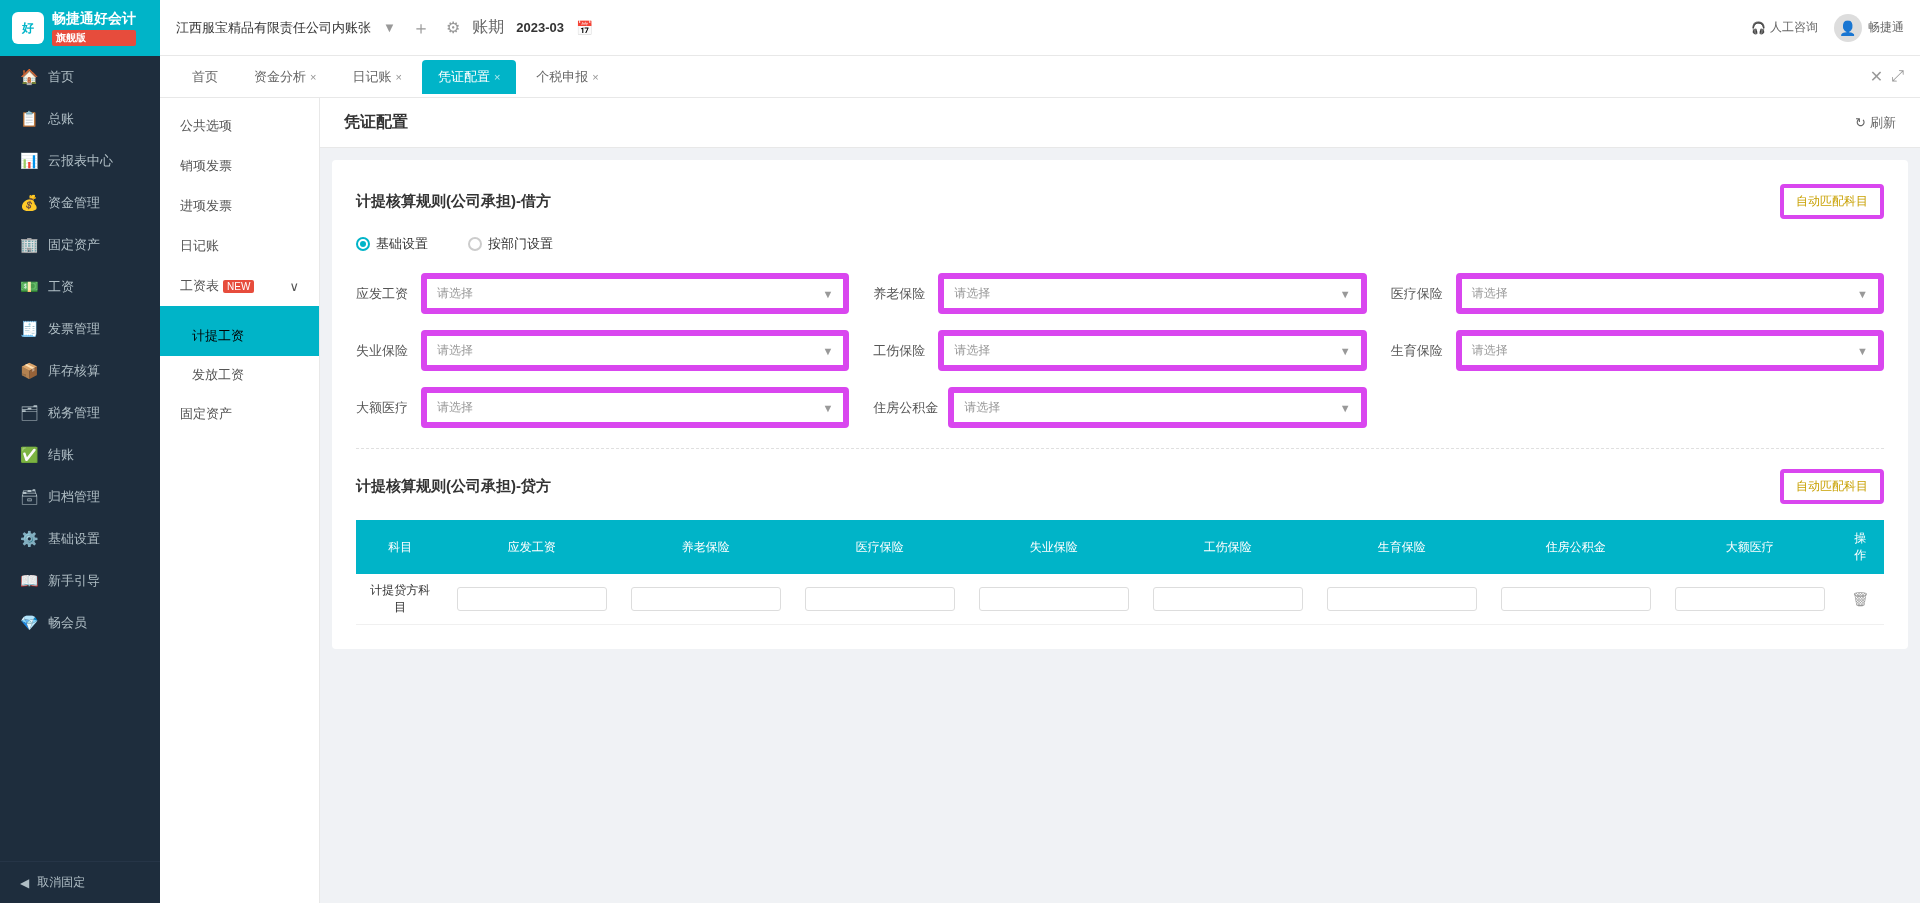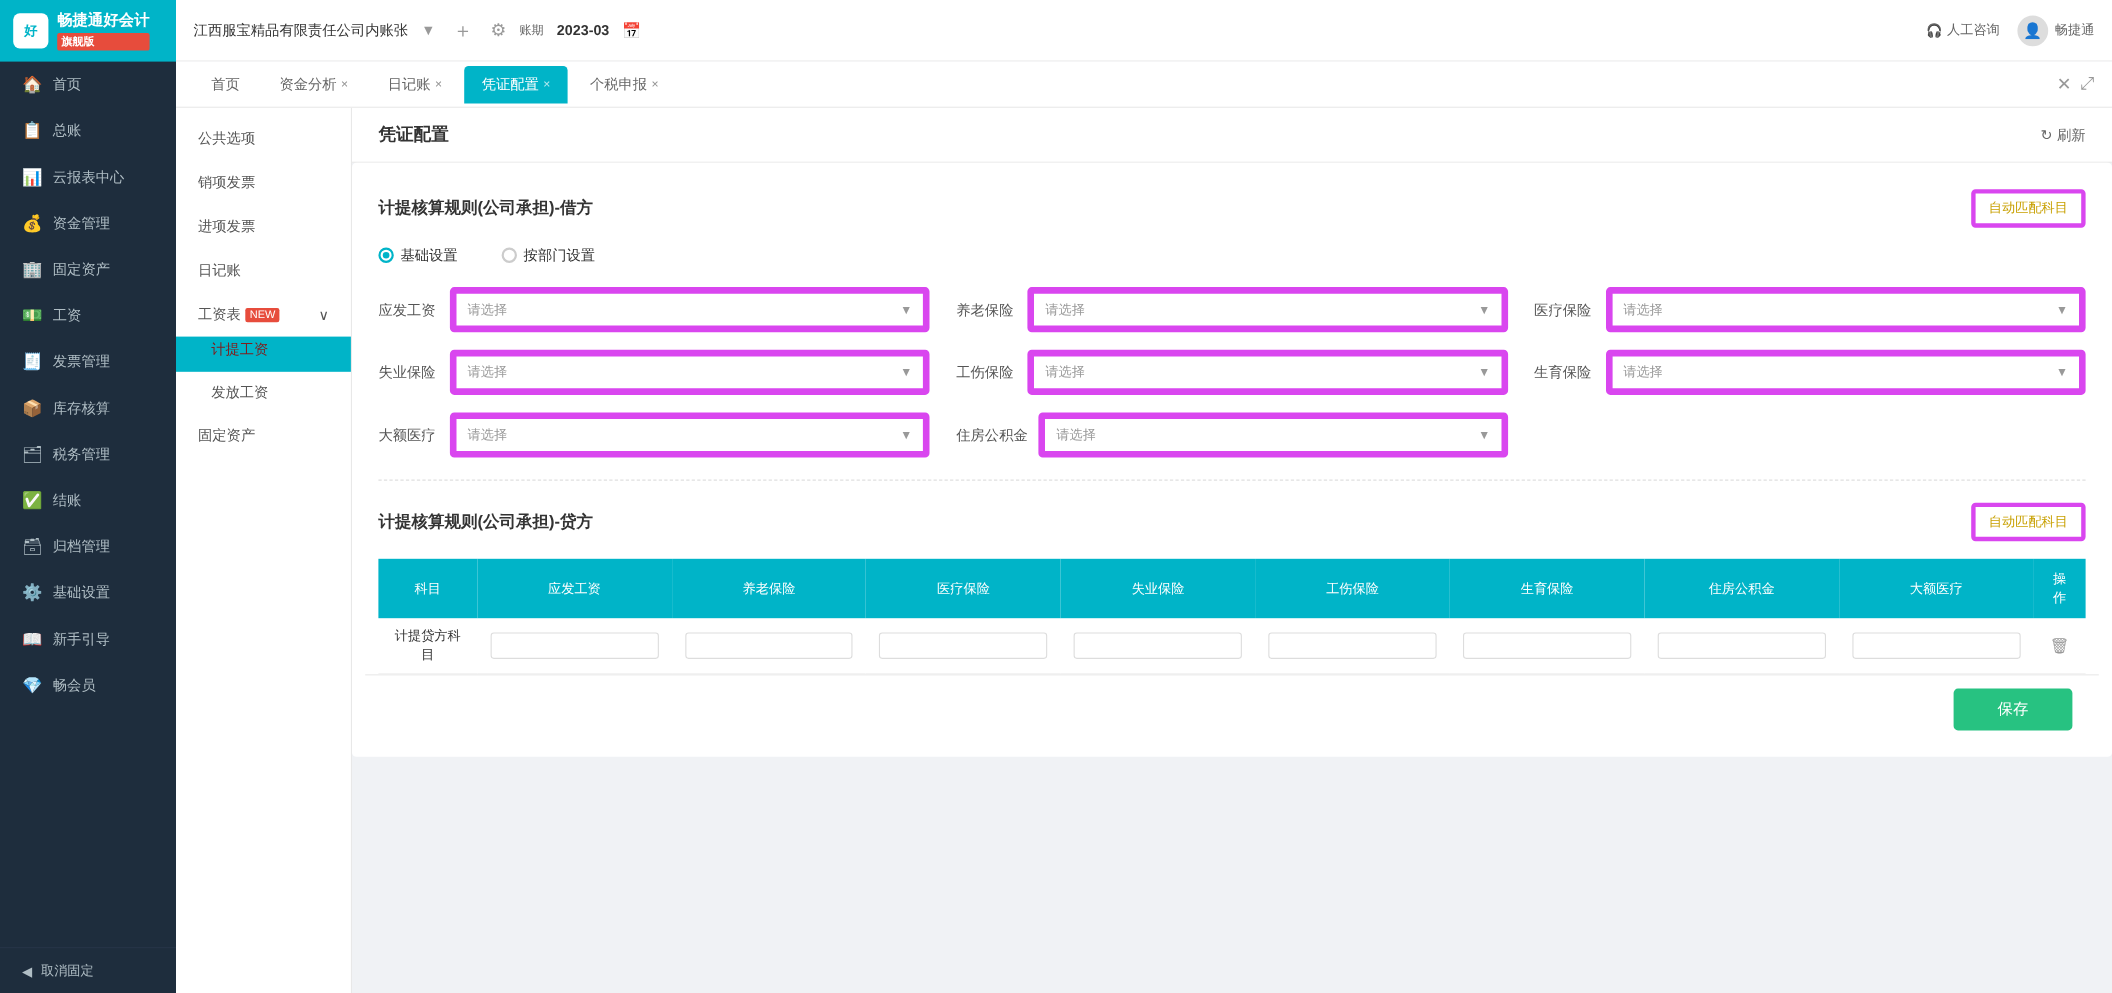--- a/index.html
+++ b/index.html
@@ -102,21 +102,21 @@
       cursor: pointer;
       padding: 0 4px;
     }
     .topbar-gear {
       font-size: 16px;
       color: #999;
       cursor: pointer;
     }
     .topbar-period {
       color: #666;
-      font-size: 11px;
+      font-size: 16px;
     }
     .topbar-period-value {
       font-weight: bold;
       color: #333;
     }
     .topbar-calendar { color: #00b4c8; cursor: pointer; font-size: 14px; }
     .topbar-right {
       margin-left: auto;
       display: flex;
       align-items: center;
@@ -240,20 +240,21 @@
       display: flex;
       align-items: center;
       gap: 4px;
       color: #666;
       font-size: 13px;
       cursor: pointer;
     }
 
     
     .main-panel {
+      margin: 12px;
       background: white;
       border-radius: 4px;
       padding: 24px;
     }
 
     
     .section-title {
       font-size: 15px;
       font-weight: bold;
       color: #333;
@@ -556,21 +557,21 @@
             <span>进项发票</span>
           </div>
           <div class="left-nav-item">
             <span>日记账</span>
           </div>
           <div class="left-nav-item">
             <span>工资表</span>
             <span class="new-badge">NEW</span>
             <span style="margin-left:auto">∨</span>
           </div>
-          <div class="left-nav-sub active-sub" style="background: rgb(0, 180, 200); color: #7f1d1d; padding: 3px 20px 11px 32px;">计提工资</div>
+          <div class="left-nav-sub active-sub" style="background: rgb(0, 180, 200); color: #000000; padding: 21px 20px 11px 32px;">计提工资</div>
           <div class="left-nav-sub">发放工资</div>
           <div class="left-nav-item">
             <span>固定资产</span>
           </div>
         </div>
     </div>
 
     <div class="page-content">
 
       <div class="page-header">
@@ -695,20 +696,17 @@
                 <td><input class="table-input" type="text" style=""></td>
                 <td><input class="table-input" type="text" style=""></td>
                 <td>
                   <span class="table-icon-btn">🗑</span>
                 </td>
               </tr>
             </tbody>
           </table>
         </div>
 
-        <div class="save-bar">
-          <button class="save-btn">保存</button>
-        </div>
 
       </div>
     </div>
   </div>
 </div>
 
 </body></html>

